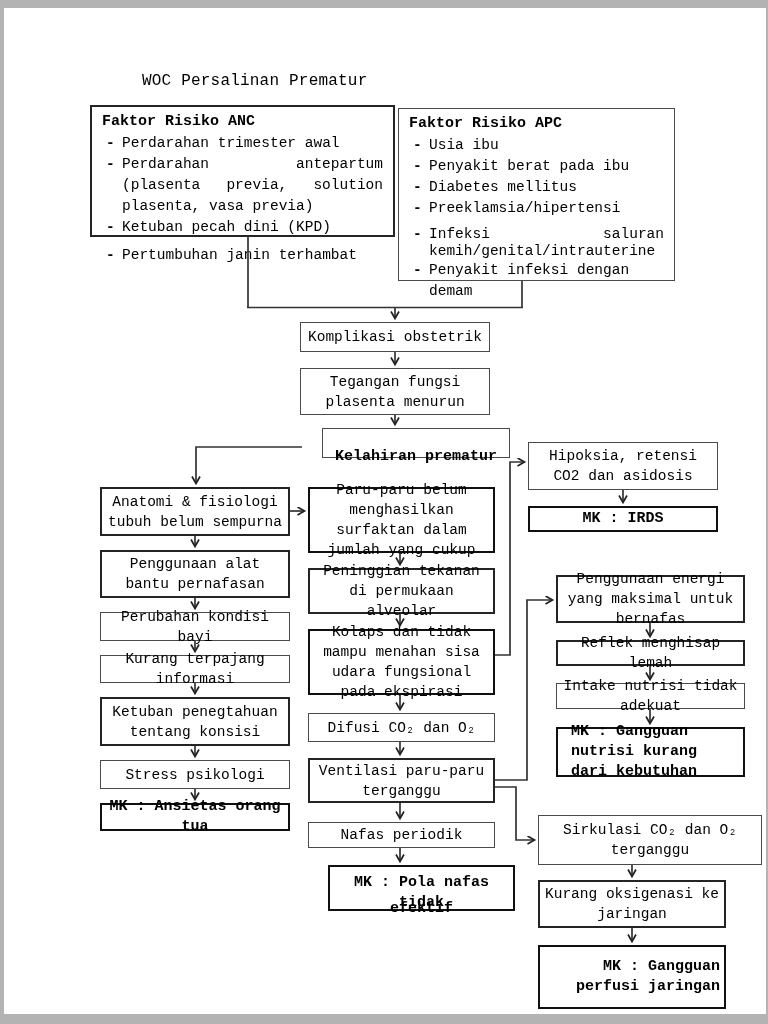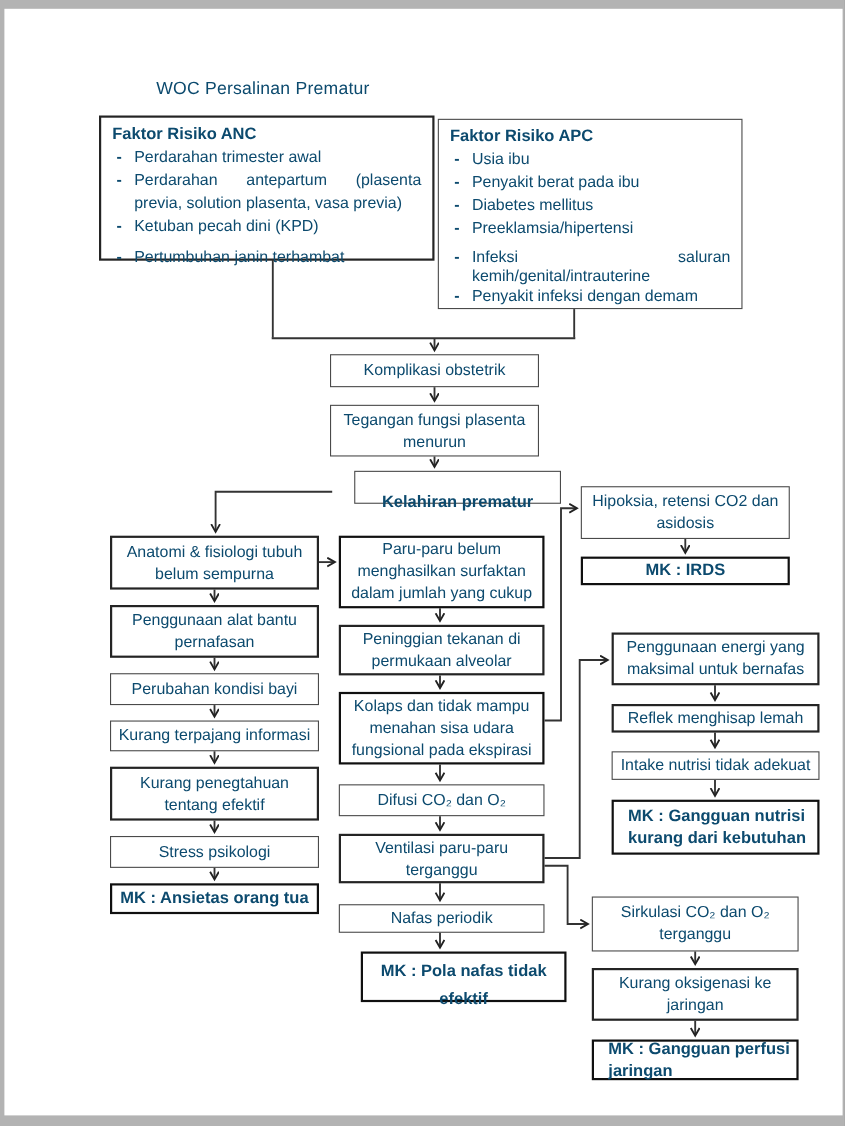--- a/index.html
+++ b/index.html
@@ -1,17 +1,17 @@
 <!DOCTYPE html>
 <html><head>
 <meta charset="utf-8">
 <style>
   html,body{margin:0;padding:0;background:#9e9e9e;}
   #frame{position:relative;width:768px;height:1024px;background:#b3b3b3;overflow:hidden;
-         font-family:Liberation Sans, sans-serif;color:#0c4a6e;}
+         font-family:Liberation Mono, monospace;color:#000000;}
   #paper{position:absolute;left:4px;top:8px;right:2px;bottom:10px;background:#ffffff;}
   #wires{position:absolute;left:0;top:0;width:768px;height:1024px;pointer-events:none;}
   .title{position:absolute;left:142px;top:72px;font-size:16px;letter-spacing:.2px;}
   .node{position:absolute;background:#fff;box-sizing:border-box;display:flex;align-items:center;
         justify-content:center;text-align:center;font-size:14.5px;line-height:20px;padding:2px 4px;}
   .b1{border:1.5px solid #4a4a4a;}
   .b2{border:2px solid #242424;}
   .b3{border:2.5px solid #101010;}
   .bold{font-weight:bold;font-size:15px;}
   .leftalign{justify-content:flex-start;text-align:left;padding-left:13px;}
@@ -79,21 +79,21 @@
 
   <div class="node b1" style="left:100px;top:612px;width:190px;height:29px;">
     <span>Perubahan kondisi bayi</span>
     </div>
 
   <div class="node b1" style="left:100px;top:655px;width:190px;height:28px;">
     <span>Kurang terpajang informasi</span>
     </div>
 
   <div class="node b2" style="left:100px;top:697px;width:190px;height:49px;">
-    <span>Kurang penegtahuan tentang efektif</span>
+    <span>Ketuban penegtahuan tentang konsisi</span>
     </div>
 
   <div class="node b1" style="left:100px;top:760px;width:190px;height:29px;">
     <span>Stress psikologi</span>
     </div>
 
   <div class="node b3 bold" style="left:100px;top:803px;width:190px;height:28px;">
     <span>MK : Ansietas orang tua</span>
     </div>
 
@@ -143,29 +143,29 @@
     </div>
 
   <div class="node b3 bold leftalign" style="left:556px;top:727px;width:189px;height:50px;">
     <span>MK : Gangguan nutrisi kurang dari kebutuhan</span>
     </div>
 
   <div class="node b1" style="left:556px;top:683px;width:189px;height:26px;">
     <span>Intake nutrisi tidak adekuat</span>
     </div>
 
-  <div class="node b1" style="left:538px;top:815px;width:188px;height:50px;">
+  <div class="node b1" style="left:538px;top:815px;width:224px;height:50px;">
     <span>Sirkulasi CO₂ dan O₂ terganggu</span>
     </div>
 
   <div class="node b2" style="left:538px;top:880px;width:188px;height:48px;">
     <span>Kurang oksigenasi ke jaringan</span>
     </div>
 
-  <div class="node b3 bold leftalign" style="left:538px;top:945px;width:188px;height:37px;">
+  <div class="node b3 bold leftalign" style="left:538px;top:945px;width:188px;height:64px;text-align:right;">
     <span>MK : Gangguan perfusi jaringan</span>
     </div>
 
   <svg id="wires" viewBox="0 0 768 1024">
     <defs>
       <marker id="ah" markerWidth="12" markerHeight="12" refX="7" refY="4.5" orient="auto" markerUnits="userSpaceOnUse">
         <path d="M0.5,0.5 L7.5,4.5 L0.5,8.5" fill="none" stroke="#222" stroke-width="1.7"></path>
       </marker>
     </defs>
     <g fill="none" stroke="#333" stroke-width="1.7">

